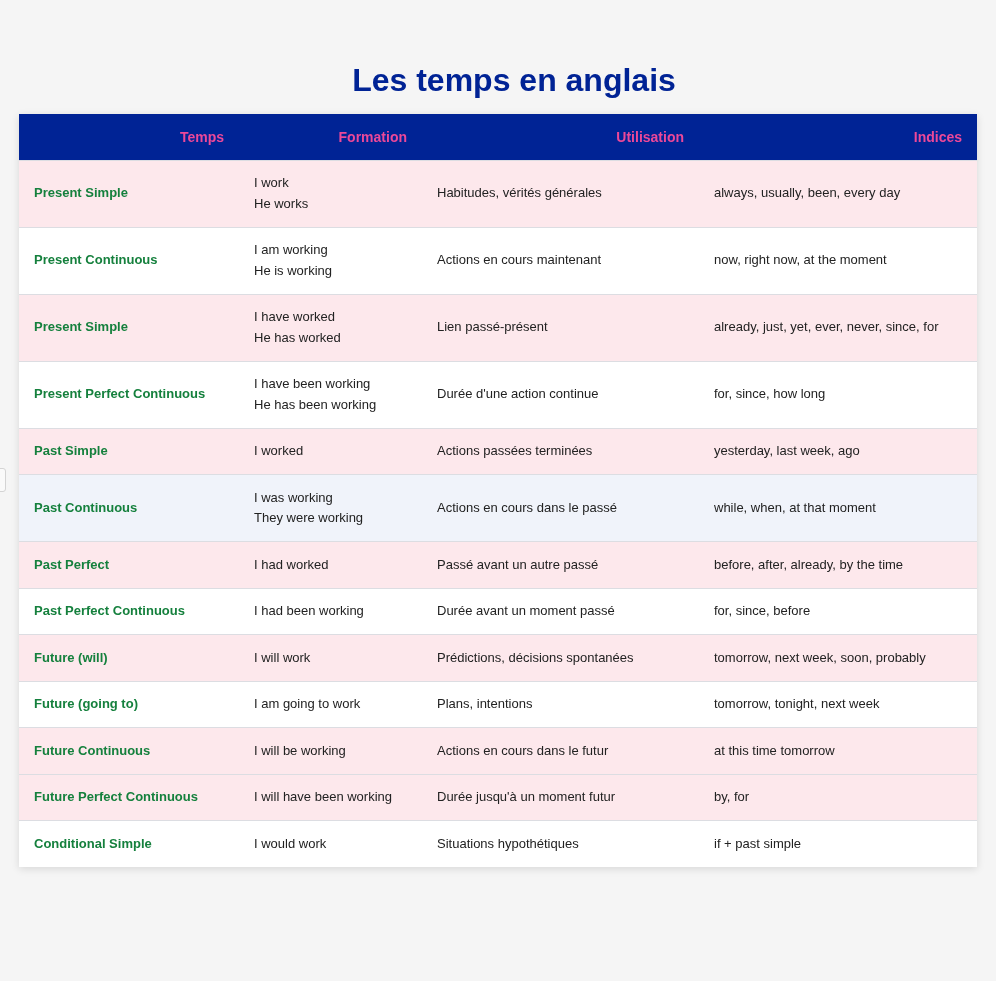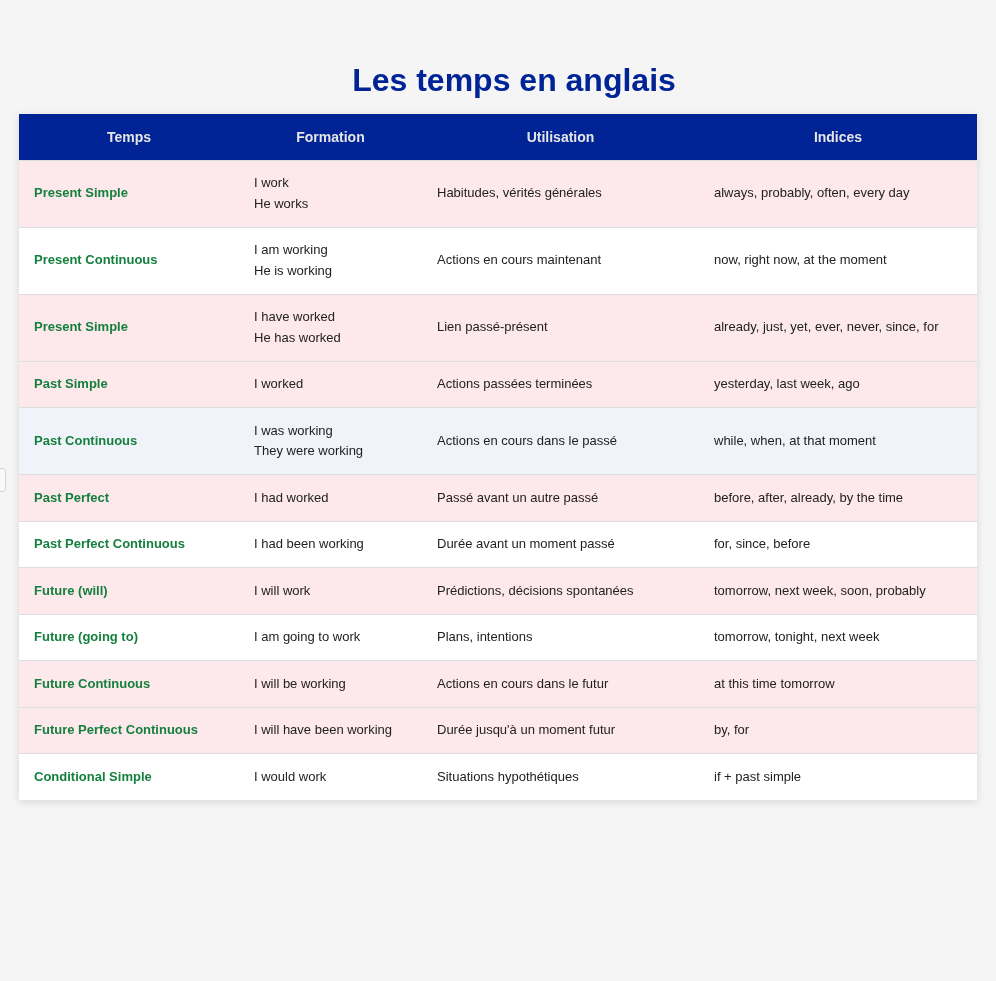--- a/index.html
+++ b/index.html
@@ -15,21 +15,21 @@
     font-size: 32px; font-weight: bold; color: #002395;
     line-height: 40px;
   }
   .table-wrap {
     position: absolute; left: 19px; top: 114px; width: 958px;
     background: #fff;
     box-shadow: 0 2px 8px rgba(0,0,0,0.12);
   }
   table { border-collapse: collapse; width: 958px; table-layout: fixed; }
   th {
-    background: #002395; color: #e5e5e5; text-align: center;
+    background: #002395; color: #ec4899; text-align: right;
     font-size: 14px; font-weight: bold;
     height: 46px; padding: 4px 15px; box-sizing: border-box;
   }
   td {
     font-size: 13px; color: #222; line-height: 20.5px;
     padding: 12.5px 15px; vertical-align: middle;
     border-top: 1px solid #dcdde2;
   }
   tr.pink td { background: #fde8ec; }
   tr.white td { background: #ffffff; }
@@ -65,39 +65,48 @@
       </tr>
     </thead>
     <tbody id="tbody">
         <tr class="pink">
           <td class="tense">Present Simple</td>
           <td>
             <div>I work</div>
             <div>He works</div>
           </td>
           <td>Habitudes, vérités générales</td>
-          <td>always, probably, often, every day</td>
+          <td>always, usually, been, every day</td>
         </tr>
         <tr class="white">
           <td class="tense">Present Continuous</td>
           <td>
             <div>I am working</div>
             <div>He is working</div>
           </td>
           <td>Actions en cours maintenant</td>
           <td>now, right now, at the moment</td>
         </tr>
         <tr class="pink">
           <td class="tense">Present Simple</td>
           <td>
             <div>I have worked</div>
             <div>He has worked</div>
           </td>
           <td>Lien passé-présent</td>
           <td>already, just, yet, ever, never, since, for</td>
+        </tr>
+        <tr class="white">
+          <td class="tense">Present Perfect Continuous</td>
+          <td>
+            <div>I have been working</div>
+            <div>He has been working</div>
+          </td>
+          <td>Durée d'une action continue</td>
+          <td>for, since, how long</td>
         </tr>
         <tr class="pink">
           <td class="tense">Past Simple</td>
           <td>
             <div>I worked</div>
           </td>
           <td>Actions passées terminées</td>
           <td>yesterday, last week, ago</td>
         </tr>
         <tr class="hover">

